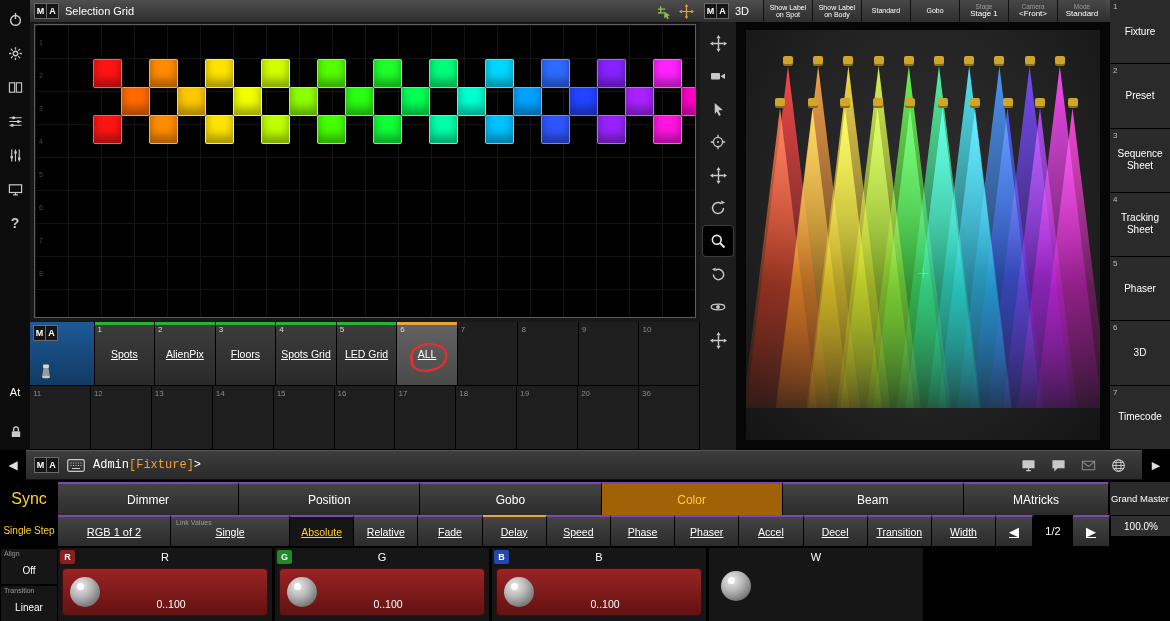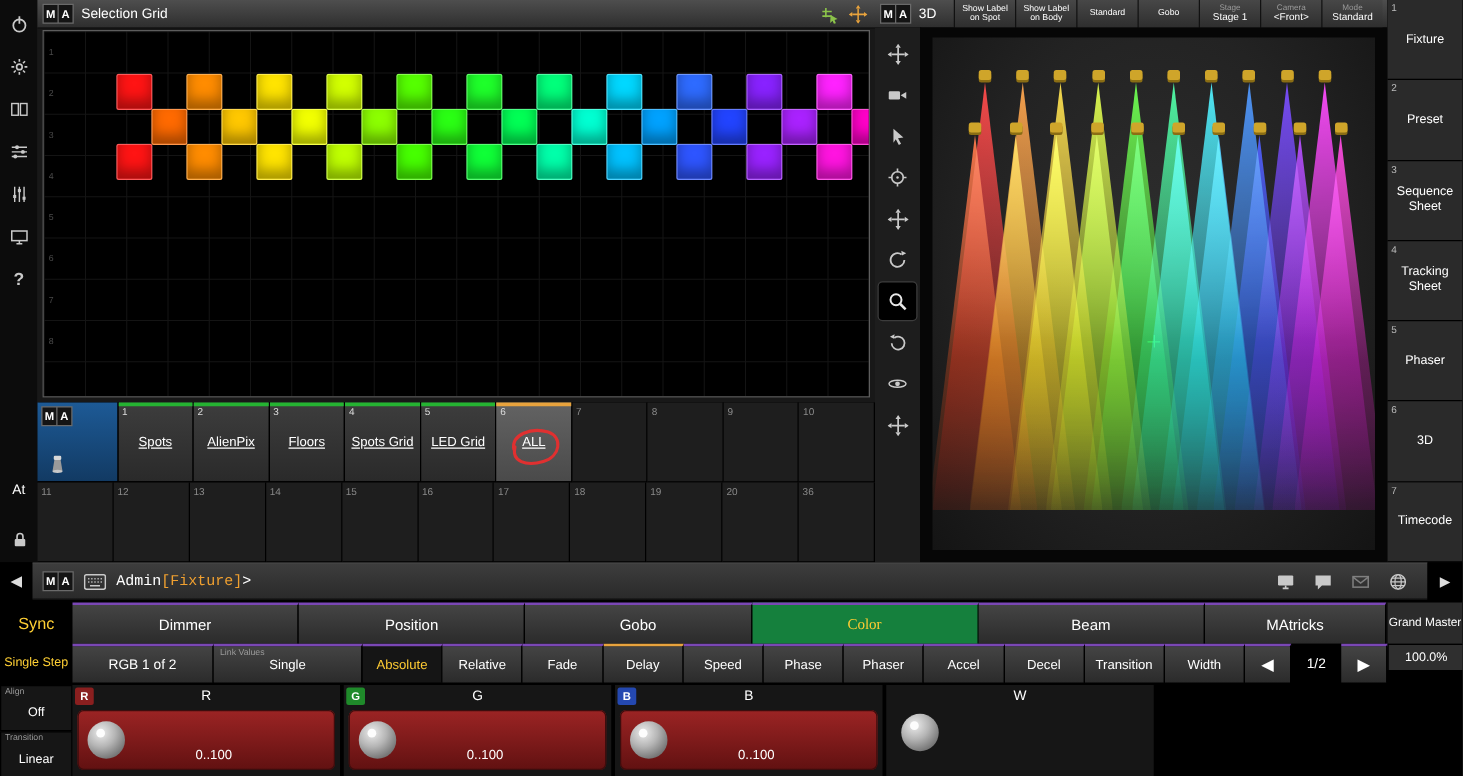--- a/index.html
+++ b/index.html
@@ -75,30 +75,30 @@
   .prompt{font-family:"Liberation Mono",monospace;font-size:12px;color:#fff;white-space:nowrap;}
   .prompt .ctx{color:#f0a030;}
   #cmd-icons{margin-left:auto;display:flex;gap:15px;align-items:center;padding-right:8px;}
   .cicon{display:flex;align-items:center;}
   .cicon.dim{opacity:.5;}
   .cmd-play{width:28px;height:30px;background:#000;display:flex;align-items:center;justify-content:center;color:#ddd;font-size:11px;}
 
   
   #enc{position:absolute;left:0;top:480px;width:1170px;height:141px;background:#000;}
   .r1{position:absolute;left:0;top:2px;height:33px;width:1170px;display:flex;}
-  .sync{width:58px;display:flex;align-items:center;justify-content:center;color:#ffd034;font-size:13px;}
+  .sync{width:58px;display:flex;align-items:center;justify-content:center;color:#ffd034;font-size:16px;}
   #feature-tabs{flex:1;display:flex;}
   .tab{flex:1;display:flex;align-items:center;justify-content:center;font-size:12px;color:#fff;background:linear-gradient(#444,#2b2b2b);border-right:1px solid #000;border-top:2px solid #7a47b5;}
   .tab:last-child{flex:.8;}
-  .tab.sel{background:#15803d;color:#ffcc33;font-family:Liberation Serif, serif;}
+  .tab.sel{background:#a16207;color:#ffcc33;}
   .gm{width:60px;background:#2b2b2b;color:#fff;font-size:9.5px;display:flex;align-items:center;justify-content:center;text-align:center;border-left:1px solid #000;line-height:1.2;}
   .gmval{position:absolute;left:1110px;top:35px;width:60px;height:20px;background:#2f2f2f;color:#fff;font-size:10px;display:flex;align-items:center;justify-content:center;border-left:1px solid #000;border-top:1px solid #000;}
   .r2{position:absolute;left:0;top:35px;height:31px;width:1110px;display:flex;}
   .step{width:58px;color:#ffd034;font-size:10px;display:flex;align-items:center;justify-content:center;text-align:center;line-height:1.15;}
-  .btn{background:linear-gradient(#444,#2b2b2b);border-right:1px solid #000;color:#fff;display:flex;align-items:center;justify-content:center;font-size:10.5px;border-top:2px solid #7a47b5;}
+  .btn{background:linear-gradient(#444,#2b2b2b);border-right:1px solid #000;color:#fff;display:flex;align-items:center;justify-content:center;font-size:10.5px;border-top:2px solid #7a47b5;text-decoration:underline;}
   .pagebtn{width:112px;font-size:11px;}
   .linkbtn{width:118px;position:relative;}
   .linkbtn .cap{position:absolute;top:2px;left:5px;font-size:7px;color:#9a9a9a;}
   #mode-buttons{flex:1;display:flex;}
   .mode{flex:1;}
   .mode.sel{background:#151515;color:#ffcc33;}
   .pgbtn{width:36px;font-size:13px;}
   .pglbl{width:40px;display:flex;align-items:center;justify-content:center;color:#fff;font-size:11px;background:#000;}
   .r3{position:absolute;left:0;top:68px;height:73px;width:1170px;}
   .lc{position:absolute;left:0;width:56px;height:35px;background:#161616;border:1px solid #000;}

